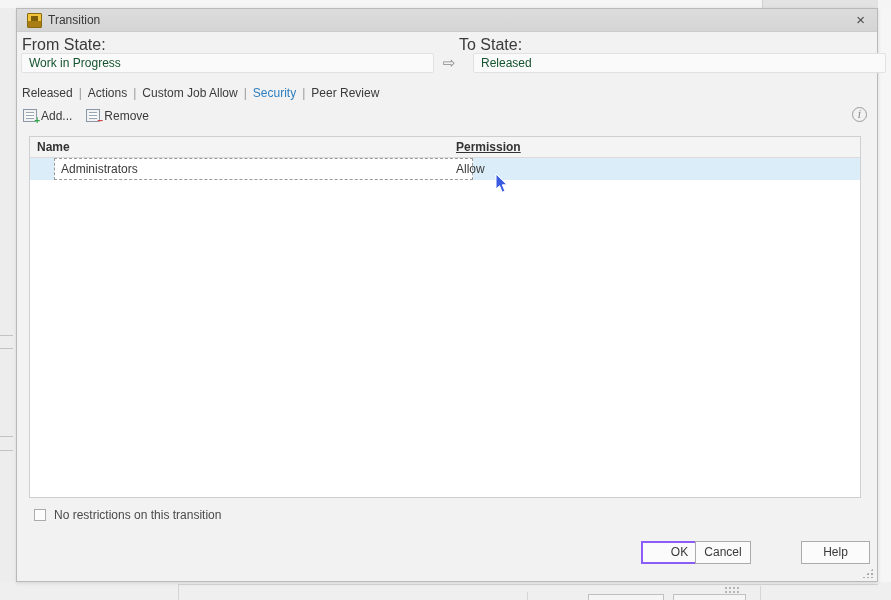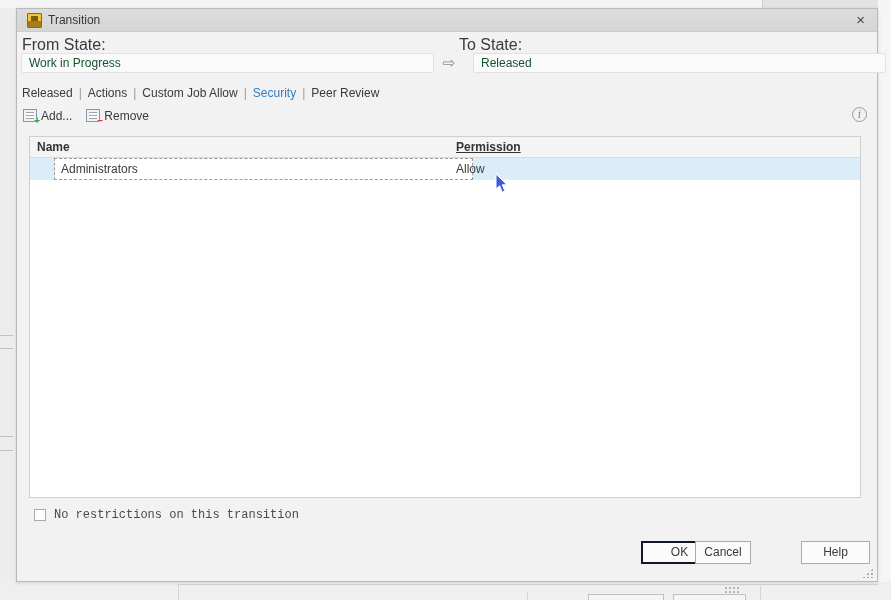--- a/index.html
+++ b/index.html
@@ -62,25 +62,25 @@
   .grid-header { position:absolute; left:0; top:0; width:100%; height:21px; background:#f4f4f4; border-bottom:1px solid #dadada;text-align:right; }
   .col-name-h { position:absolute; left:7px; top:3px; font-weight:bold; color:#333; }
   .col-perm-h { position:absolute; left:426px; top:3px; font-weight:bold; color:#333;text-decoration:underline; }
   .grid-row { position:absolute; left:0; top:21px; width:100%; height:22px; background:#daedf8; }
   .cell-name { position:absolute; left:0; top:0; width:419px; height:22px; background:#ffffff;
     border:1px dashed #9a9a9a; line-height:20px; padding-left:6px; color:#3a3a3a;margin-left:24px; }
   .cell-perm { position:absolute; left:419px; top:0; width:413px; height:22px; line-height:22px; padding-left:7px; color:#3a3a3a; }
 
   .checkbox-row { position:absolute; left:17px; top:499px; display:flex; align-items:center; gap:8px; }
   .checkbox { width:12px; height:12px; background:#fcfcfc; border:1px solid #ababab; }
-  .checkbox-label { color:#4a4a4a;font-family:Liberation Mono, monospace; }
+  .checkbox-label { color:#4a4a4a; }
 
   .btn { position:absolute; top:532px; height:23px; background:#fbfbfb; border:1px solid #ababab;
     text-align:center; line-height:21px; font-size:12px; color:#3a3a3a; cursor:default; }
-  .btn-ok { left:624px; width:77px; border:2px solid #0f172a; line-height:19px; }
+  .btn-ok { left:624px; width:77px; border:2px solid #8b5cf6; line-height:19px; }
   .btn-cancel { left:678px; width:56px; }
   .btn-help { left:784px; width:69px; }
 
   .resize-grip { position:absolute; right:3px; bottom:3px; width:12px; height:10px;
     background-image:radial-gradient(#ababab 35%, transparent 40%); background-size:4px 4px;
     clip-path:polygon(100% 0, 100% 100%, 0 100%); }
 
   .cursor { position:absolute; left:495px; top:174px; width:14px; height:20px; }
 </style>
 </head>

